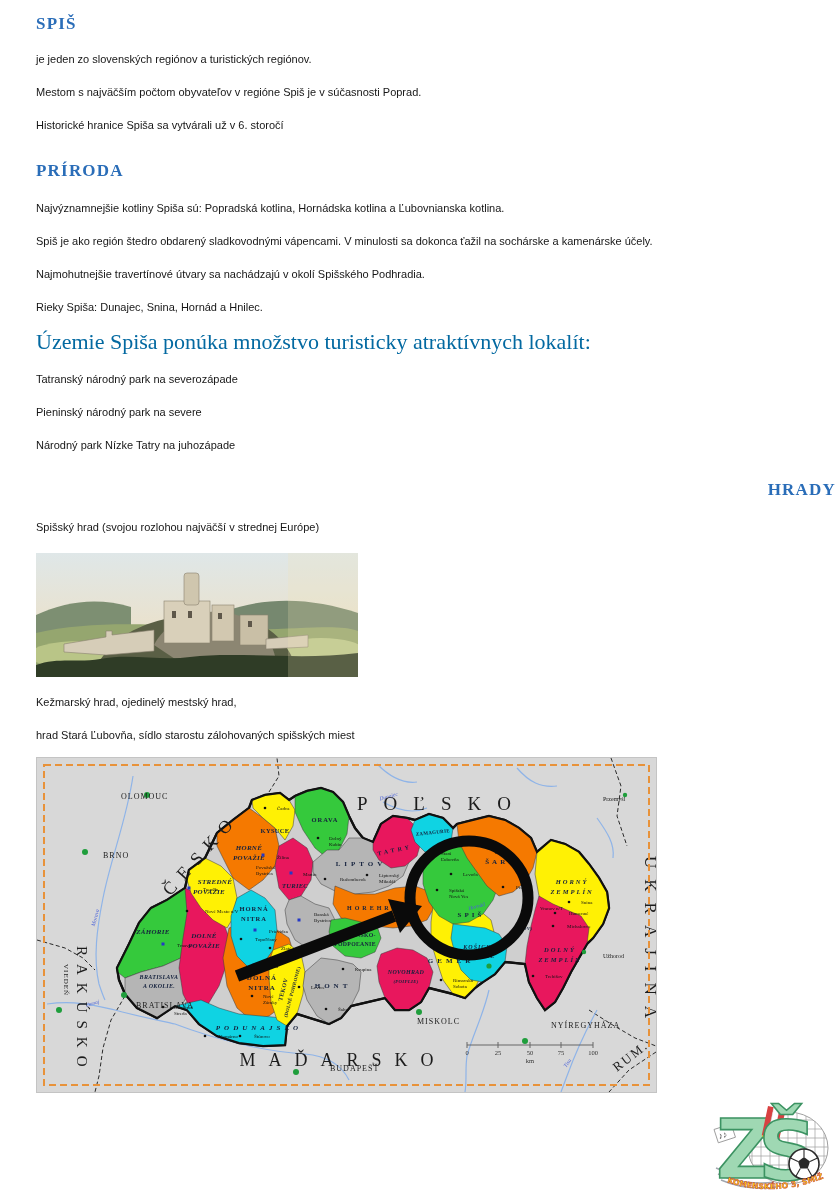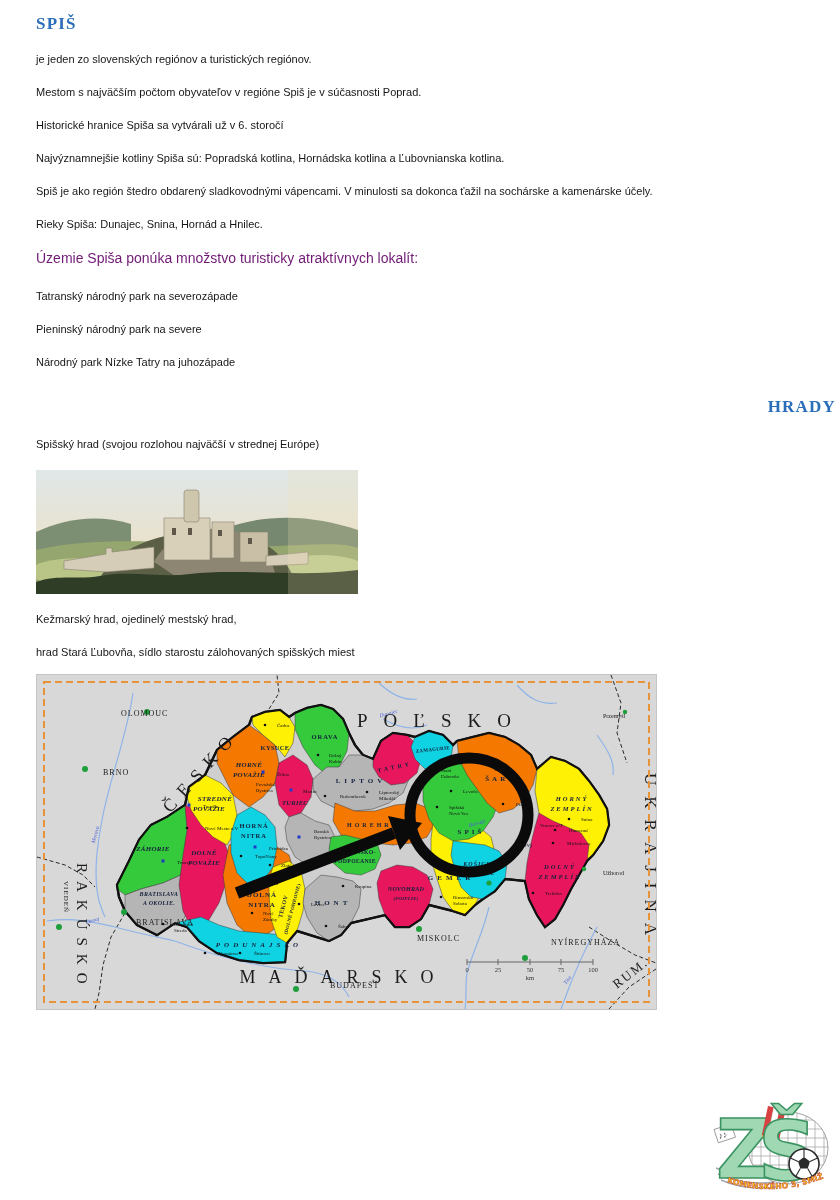--- a/index.html
+++ b/index.html
@@ -11,39 +11,41 @@
   .sec-head{
     font-family:"Liberation Serif", serif;font-weight:bold;
     color:#2a6db8;font-size:17px;letter-spacing:1.2px;margin:0;
   }
   #h1{margin:8px 0 15px 0;}
   #h2{margin:26px 0 17px 0;}
   #h3{margin:29px 0 19px 0;}
   #h4{margin:25px 0 17px 0;text-align:right;}
   p.body{font-size:11px;line-height:20px;margin:0 0 13px 0;max-width:790px;}
   p.intro{
-    font-family:Liberation Sans, sans-serif;font-size:14px;line-height:23px;
-    margin:7px 0 16px 0;color:#701a75;
+    font-family:Liberation Serif, serif;font-size:22px;line-height:23px;
+    margin:7px 0 16px 0;color:#0369a1;
   }
   .castle{display:block;margin:2px 0 15px 0;border:0;}
   .mapwrap{margin:1px 0 0 0;line-height:0;}
   .logo{position:absolute;left:712px;top:1094px;opacity:.93;}
 </style>
 </head>
 <body>
 
 <div class="page">
 
   <h1 id="h1" class="sec-head">SPIŠ</h1>
   <p class="body">je jeden zo slovenských regiónov a turistických regiónov.</p>
   <p class="body">Mestom s najväčším počtom obyvateľov v regióne Spiš je v súčasnosti Poprad.</p>
   <p class="body">Historické hranice Spiša sa vytvárali už v 6. storočí</p>
 
+  <h2 id="h2" class="sec-head">PRÍRODA</h2>
   <p class="body">Najvýznamnejšie kotliny Spiša sú: Popradská kotlina, Hornádska kotlina a Ľubovnianska kotlina.</p>
   <p class="body">Spiš je ako región štedro obdarený sladkovodnými vápencami. V minulosti sa dokonca ťažil na sochárske a kamenárske účely.</p>
+  <p class="body"> Najmohutnejšie travertínové útvary sa nachádzajú v okolí Spišského Podhradia.</p>
   <p class="body">Rieky Spiša: Dunajec, Snina, Hornád a Hnilec.</p>
   <p class="intro">Územie Spiša ponúka množstvo turisticky atraktívnych lokalít:</p>
 
   <p class="body">Tatranský národný park na severozápade</p>
   <p class="body">Pieninský národný park na severe</p>
   <p class="body">Národný park Nízke Tatry na juhozápade</p>
 
   <h2 id="h4" class="sec-head">HRADY</h2>
   <p class="body" style="margin-bottom:16px">Spišský hrad (svojou rozlohou najväčší v strednej Európe)</p>
 

